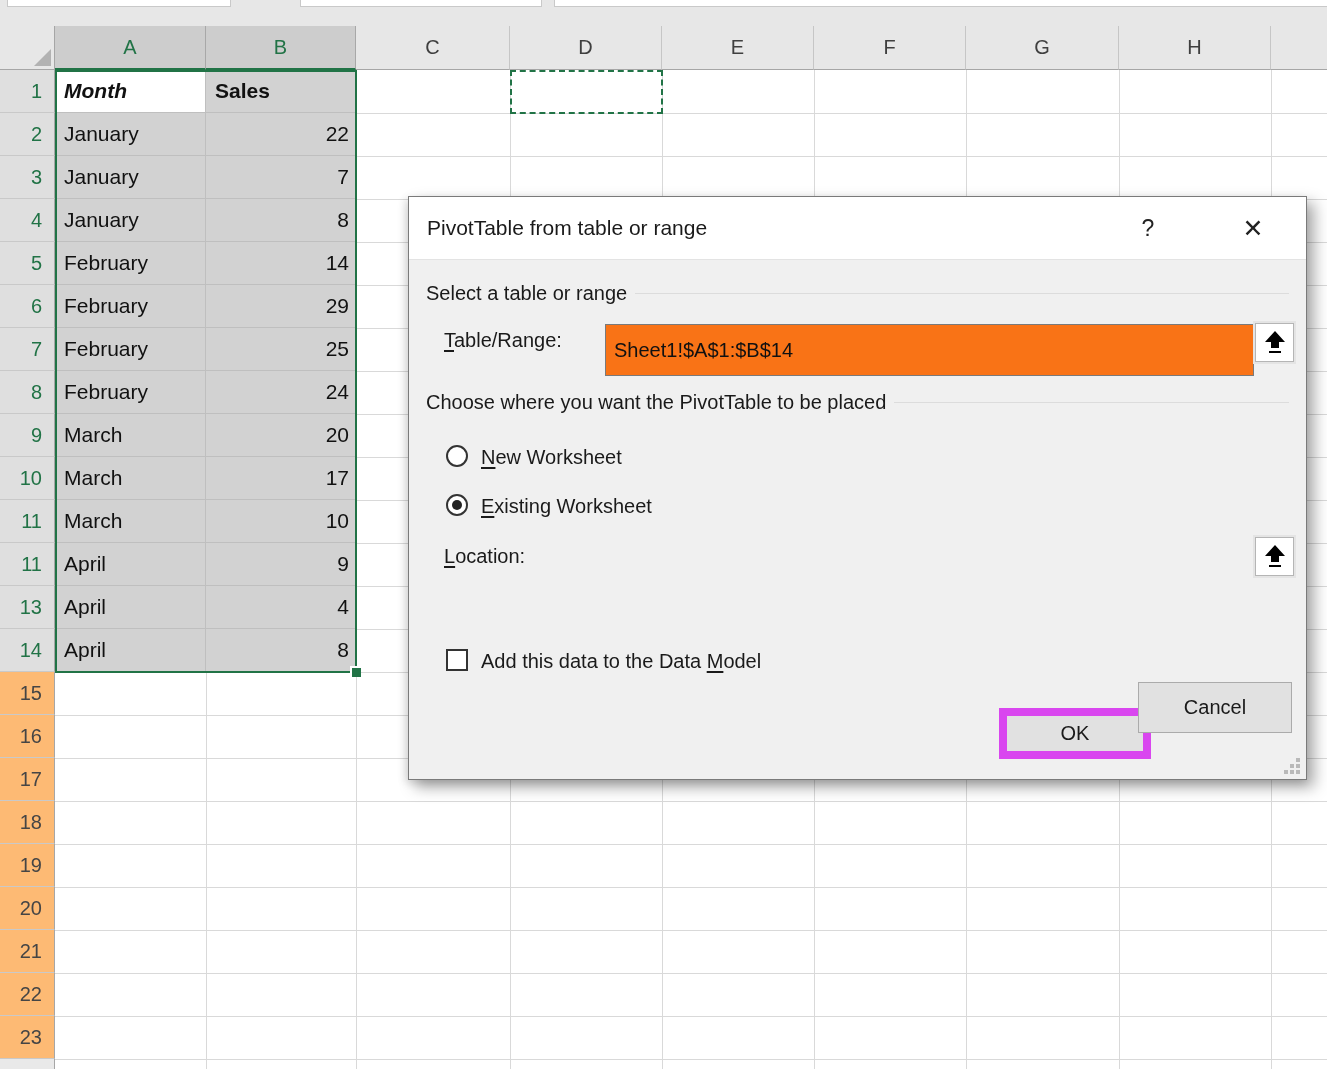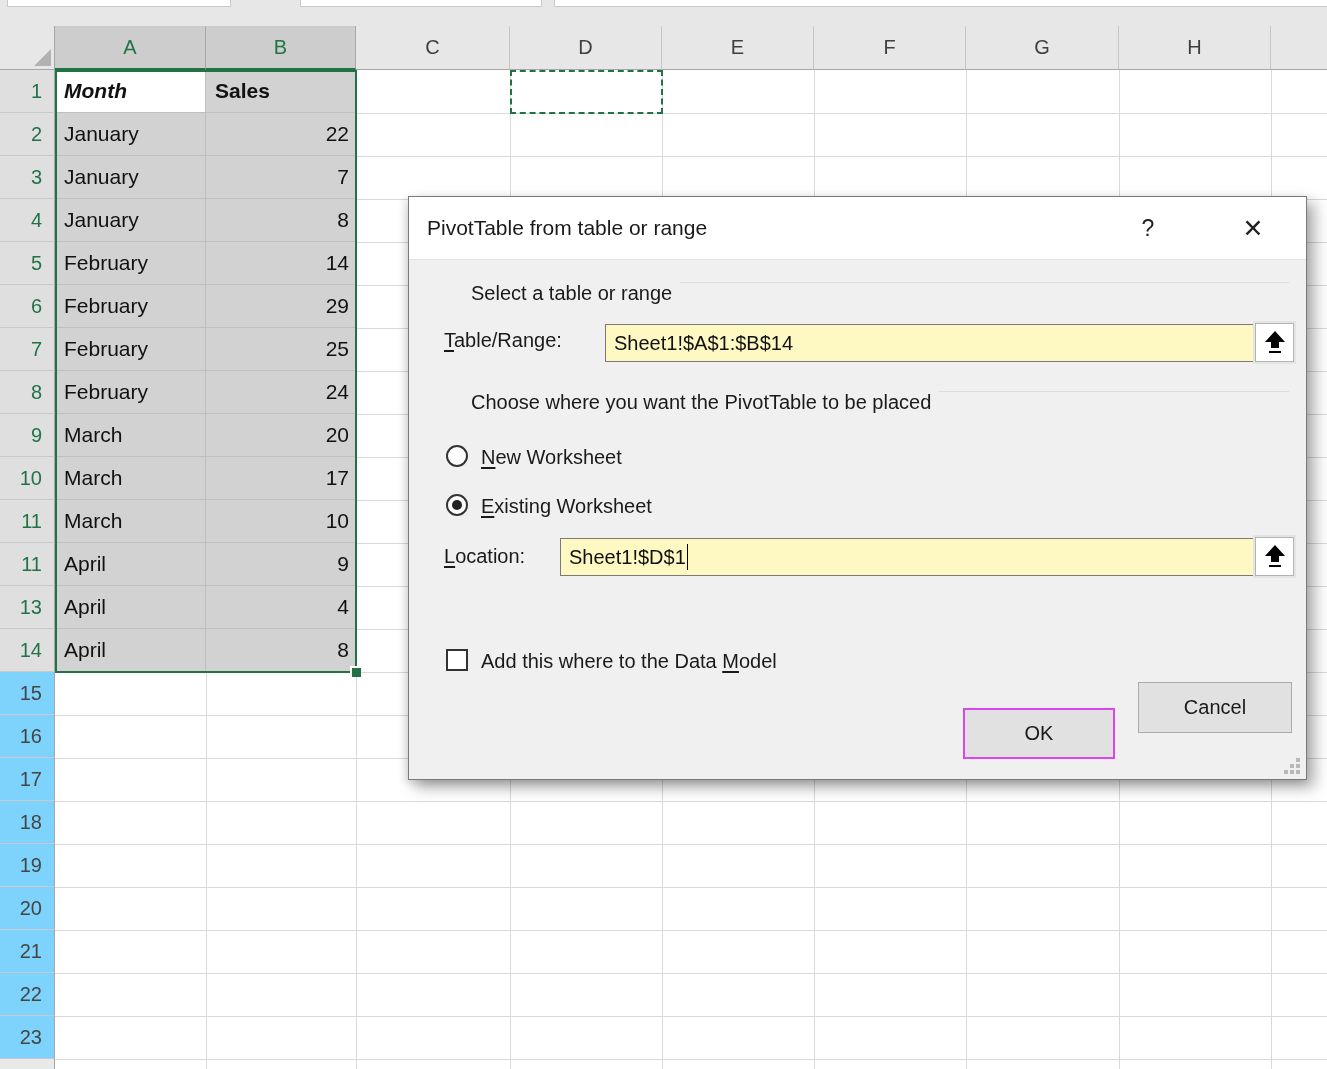--- a/index.html
+++ b/index.html
@@ -24,21 +24,21 @@
     position:absolute;left:0;top:26px;width:55px;height:44px;box-sizing:border-box;
     background:#e7e7e7;border-right:1px solid #a6a6a6;border-bottom:1px solid #a6a6a6;z-index:4;
   }
   .corner-box .tri{
     position:absolute;right:3px;bottom:3px;width:0;height:0;
     border-left:17px solid transparent;border-bottom:17px solid #b2b2b2;
   }
   
   .row-header{
     position:absolute;left:0;width:55px;height:43px;box-sizing:border-box;
-    background:#7dd3fc;color:#454545;font-size:20px;
+    background:#fdba74;color:#454545;font-size:20px;
     display:flex;align-items:center;justify-content:flex-end;padding-right:12px;
     border-bottom:1px solid #c9c9c9;border-right:1px solid #a6a6a6;z-index:4;
   }
   .row-header.sel{background:#dfdfdf;color:#217346;}
   .row-header-tail{position:absolute;left:0;width:55px;box-sizing:border-box;background:#e9e9e9;border-right:1px solid #a6a6a6;z-index:3;}
   
   .gridline-v{position:absolute;width:1px;background:#d9d9d9;z-index:1;}
   .gridline-h{position:absolute;height:1px;background:#d9d9d9;z-index:1;}
   .cell{
     position:absolute;box-sizing:border-box;z-index:2;
@@ -66,48 +66,48 @@
   .dialog{
     position:absolute;left:408px;top:196px;width:899px;height:584px;box-sizing:border-box;
     background:#f0f0f0;border:1px solid #7a7a7a;z-index:10;
     box-shadow:7px 7px 14px rgba(0,0,0,0.35), -3px 3px 8px rgba(0,0,0,0.12);
     font-size:20px;color:#1a1a1a;
   }
   .dlg-titlebar{position:absolute;left:0;top:0;right:0;height:62px;background:#ffffff;border-bottom:1px solid #e3e3e3;}
   .dlg-title{position:absolute;left:18px;top:0;height:62px;display:flex;align-items:center;font-size:21px;color:#1a1a1a;}
   .dlg-help{position:absolute;left:726px;top:0;width:26px;height:62px;display:flex;align-items:center;justify-content:center;font-size:23px;color:#222;cursor:pointer;}
   .dlg-close{position:absolute;left:829px;top:0;width:30px;height:62px;display:flex;align-items:center;justify-content:center;font-size:25px;color:#222;cursor:pointer;}
-  .dlg-heading{position:absolute;left:17px;right:17px;display:flex;align-items:flex-start;margin-left:45px;}
+  .dlg-heading{position:absolute;left:17px;right:17px;display:flex;align-items:center;}
   .dlg-heading .txt{white-space:nowrap;}
   .dlg-heading .line{flex:1;height:1px;background:#dcdcdc;margin-left:8px;}
   .dlg-label{position:absolute;white-space:nowrap;}
   .u{text-decoration:underline;text-underline-offset:3px;}
   .dlg-input{
-    position:absolute;box-sizing:border-box;height:38px;background:#fef9c3;border:1px solid #7a7a7a;
+    position:absolute;box-sizing:border-box;height:52px;background:#f97316;border:1px solid #7a7a7a;
     display:flex;align-items:center;padding-left:8px;font-size:20px;color:#111;overflow:hidden;white-space:nowrap;
   }
   .caret{display:inline-block;width:1px;height:26px;background:#000;margin-left:1px;}
   .collapse-btn{
     position:absolute;width:39px;height:39px;box-sizing:border-box;background:#ffffff;
     border:1px solid #b5b5b5;outline:2px solid #e4e4e4;display:flex;align-items:center;justify-content:center;cursor:pointer;
   }
   .radio{
     position:absolute;width:22px;height:22px;box-sizing:border-box;border:2px solid #333;border-radius:50%;background:#fff;cursor:pointer;
   }
   .radio.checked::after{
     content:"";position:absolute;left:4px;top:4px;width:10px;height:10px;border-radius:50%;background:#222;
   }
   .checkbox{
     position:absolute;width:22px;height:22px;box-sizing:border-box;border:2px solid #333;background:#fff;cursor:pointer;
   }
   .dlg-btn{
     position:absolute;box-sizing:border-box;height:51px;background:#e1e1e1;
     display:flex;align-items:center;justify-content:center;font-size:20px;color:#1a1a1a;cursor:pointer;
   }
-  .dlg-btn.default{border:2px solid #d946ef;}
+  .dlg-btn.default{border:8px solid #d946ef;margin-left:36px;}
   .dlg-btn.normal{border:1px solid #ababab;}
   .resize-grip{position:absolute;right:6px;bottom:5px;width:16px;height:16px;}
   .resize-grip i{position:absolute;width:4px;height:4px;background:#b9b9b9;}
 </style>
 </head>
 <body>
 
 <div class="top-strip">
   <div class="fx-box" style="left:7px;width:222px;"></div>
   <div class="fx-box" style="left:300px;width:240px;"></div>
@@ -241,33 +241,29 @@
 
   <div class="dlg-heading" style="top:194px;">
     <span class="txt">Choose where you want the PivotTable to be placed</span>
       <span class="line"></span>
   </div>
   <div class="radio" id="radio-new" style="left:37px;top:248px;"></div>
   <div class="dlg-label" style="left:72px;top:249px;"><span class="u">N</span><span>ew Worksheet</span></div>
   <div class="radio checked" id="radio-existing" style="left:37px;top:297px;"></div>
   <div class="dlg-label" style="left:72px;top:298px;"><span class="u">E</span><span>xisting Worksheet</span></div>
   <div class="dlg-label" style="left:35px;top:348px;"><span class="u">L</span><span>ocation:</span></div>
-  <div class="dlg-input" style="left:151px;top:341px;width:694px;">
-    <span>Sheet1!$D$1</span>
-      <span class="caret"></span>
-  </div>
   <div class="collapse-btn" style="left:846px;top:340px;">
     <svg width="22" height="24" viewBox="0 0 22 24">
       <polygon points="11,0 21,11 15,11 15,17 7,17 7,11 1,11" fill="#000"></polygon>
       <rect x="5" y="20" width="12" height="2" fill="#000"></rect>
     </svg>
   </div>
 
   <div class="checkbox" id="cb-datamodel" style="left:37px;top:452px;"></div>
-  <div class="dlg-label" style="left:72px;top:453px;"><span>Add this where to the Data </span><span class="u">M</span><span>odel</span></div>
+  <div class="dlg-label" style="left:72px;top:453px;"><span>Add this data to the Data </span><span class="u">M</span><span>odel</span></div>
 
   <div class="dlg-btn default" style="left:554px;top:511px;width:152px;">OK</div>
   <div class="dlg-btn normal" style="left:729px;top:485px;width:154px;">Cancel</div>
 
   <div class="resize-grip">
     <i style="right:0;top:0;"></i>
       <i style="right:0;top:6px;"></i>
       <i style="right:6px;top:6px;"></i>
     <i style="right:0;top:12px;"></i>
       <i style="right:6px;top:12px;"></i>

